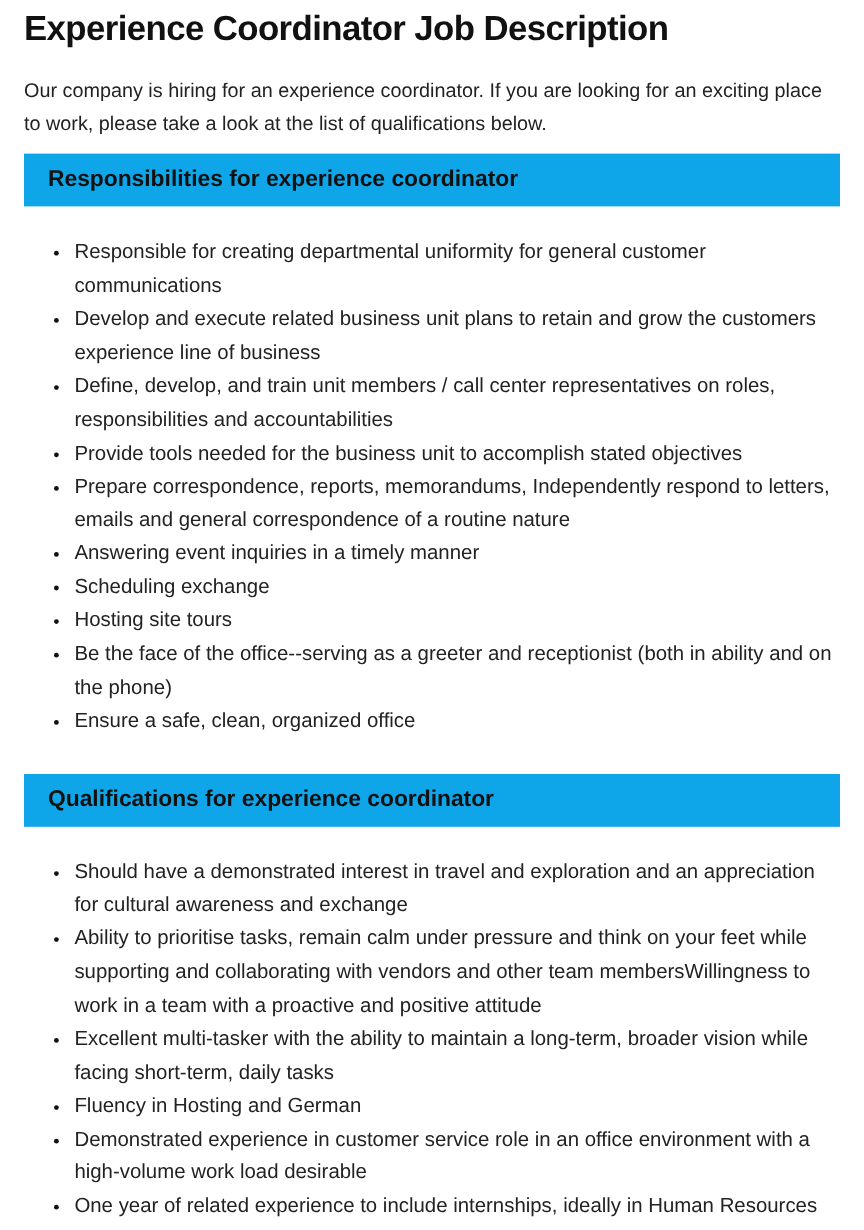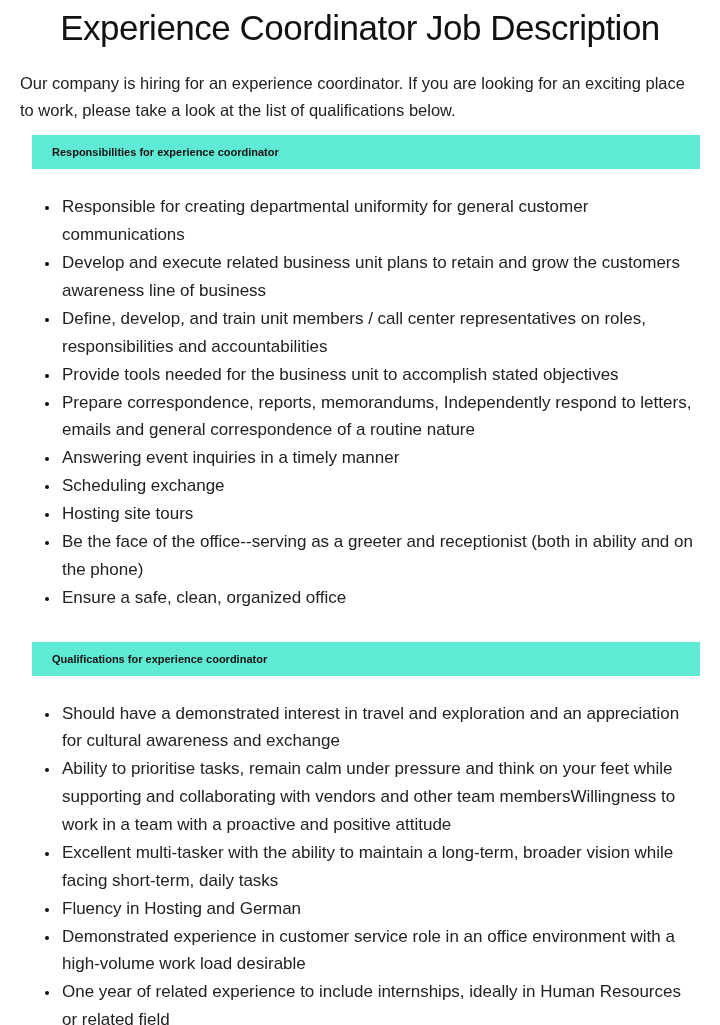--- a/index.html
+++ b/index.html
@@ -11,40 +11,40 @@
   body {
     width: 720px;
     min-height: 1025px;
     font-family: "Liberation Sans", "DejaVu Sans", sans-serif;
     color: #1f1f1f;
   }
   .page {
     padding: 6px 20px 30px 20px;
   }
   .doc-title {
-    font-size: 35px;
-    font-weight: 400;
-    text-align: center;
+    font-size: 29px;
+    font-weight: 700;
+    text-align: left;
     color: #111111;
     margin: 2px 0 22px 0;
     letter-spacing: -0.5px;
   }
   .intro {
     font-size: 16.5px;
     line-height: 1.65;
     margin: 0 0 11px 0;
     color: #222222;
   }
   .section-heading {
-    background: #5eead4;
-    font-size: 11px;
+    background: #0ea5e9;
+    font-size: 19px;
     font-weight: 700;
     color: #111111;
     padding: 11px 20px;
-    margin: 0 0 24px 12px;
+    margin: 0 0 24px 0;
   }
   .section + .section {
     margin-top: 30px;
   }
   ul.bullet-list {
     margin: 0;
     padding: 0 0 0 40px;
     list-style: disc outside;
   }
   ul.bullet-list li {
@@ -64,21 +64,21 @@
 <div class="page">
 
   <h1 class="doc-title">Experience Coordinator Job Description</h1>
 
   <p class="intro">Our company is hiring for an experience coordinator. If you are looking for an exciting place to work, please take a look at the list of qualifications below.</p>
 
   <div class="section">
     <div class="section-heading">Responsibilities for experience coordinator</div>
     <ul class="bullet-list">
         <li>Responsible for creating departmental uniformity for general customer communications</li>
-        <li>Develop and execute related business unit plans to retain and grow the customers awareness line of business</li>
+        <li>Develop and execute related business unit plans to retain and grow the customers experience line of business</li>
         <li>Define, develop, and train unit members / call center representatives on roles, responsibilities and accountabilities</li>
         <li>Provide tools needed for the business unit to accomplish stated objectives</li>
         <li>Prepare correspondence, reports, memorandums, Independently respond to letters, emails and general correspondence of a routine nature</li>
         <li>Answering event inquiries in a timely manner</li>
         <li>Scheduling exchange</li>
         <li>Hosting site tours</li>
         <li>Be the face of the office--serving as a greeter and receptionist (both in ability and on the phone)</li>
         <li>Ensure a safe, clean, organized office</li>
       </ul>
   </div>

